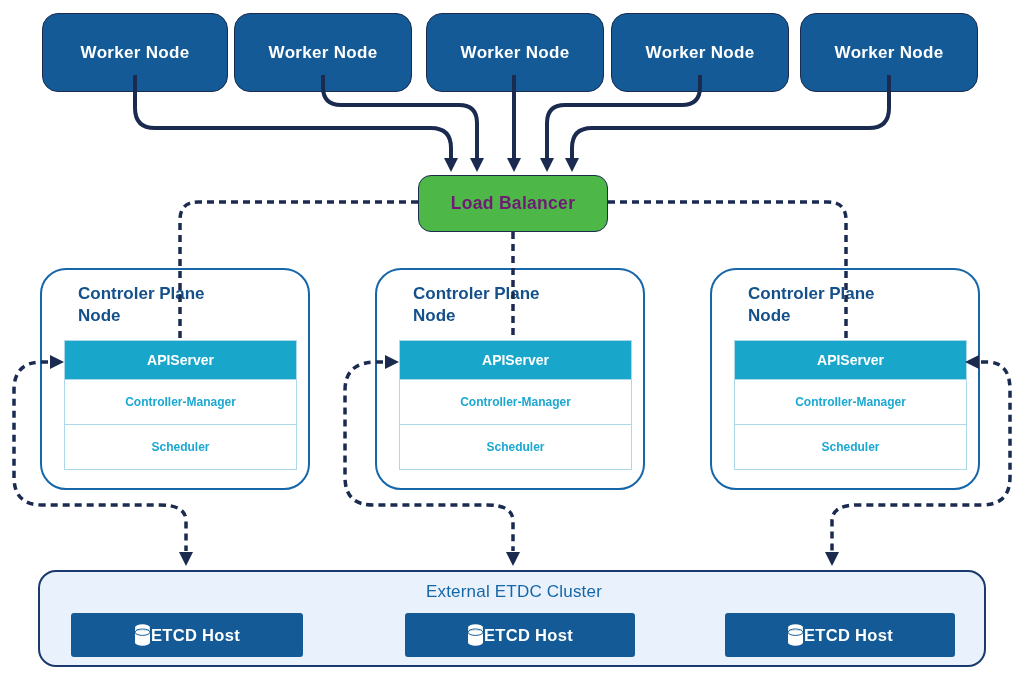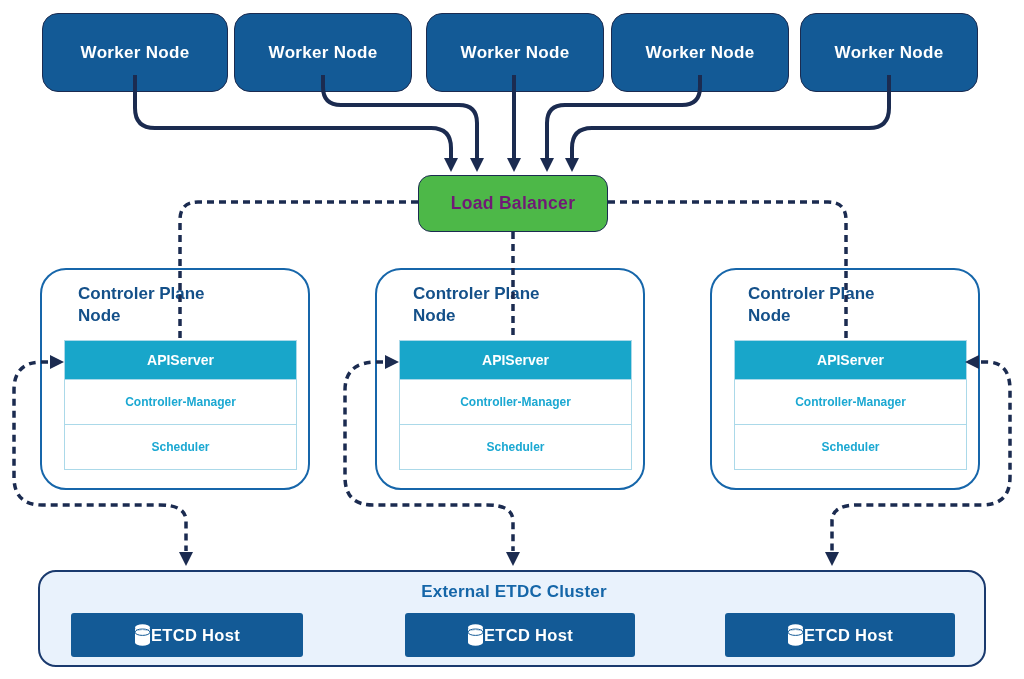--- a/index.html
+++ b/index.html
@@ -73,21 +73,21 @@
 
   
   .etcd-cluster{
     position:absolute;left:38px;top:570px;width:948px;height:97px;
     background:var(--light-blue-bg);
     border:2px solid var(--cluster-border);
     border-radius:18px;box-sizing:border-box;
   }
   .etcd-title{
     position:absolute;left:4px;right:0;top:10px;text-align:center;
-    color:var(--cluster-title-blue);font-weight:bold;font-size:17px;letter-spacing:.2px;
+    color:var(--cluster-title-blue);font-weight:normal;font-size:17px;letter-spacing:.2px;
   }
   .etcd-host{
     position:absolute;top:41px;height:44px;
     background:var(--node-blue);border-radius:3px;
     display:flex;align-items:center;justify-content:center;
     color:#fff;font-weight:bold;font-size:16.5px;letter-spacing:.3px;
   }
   .eh1{left:31px;width:232px;}
   .eh2{left:365px;width:230px;}
   .eh3{left:685px;width:230px;}

